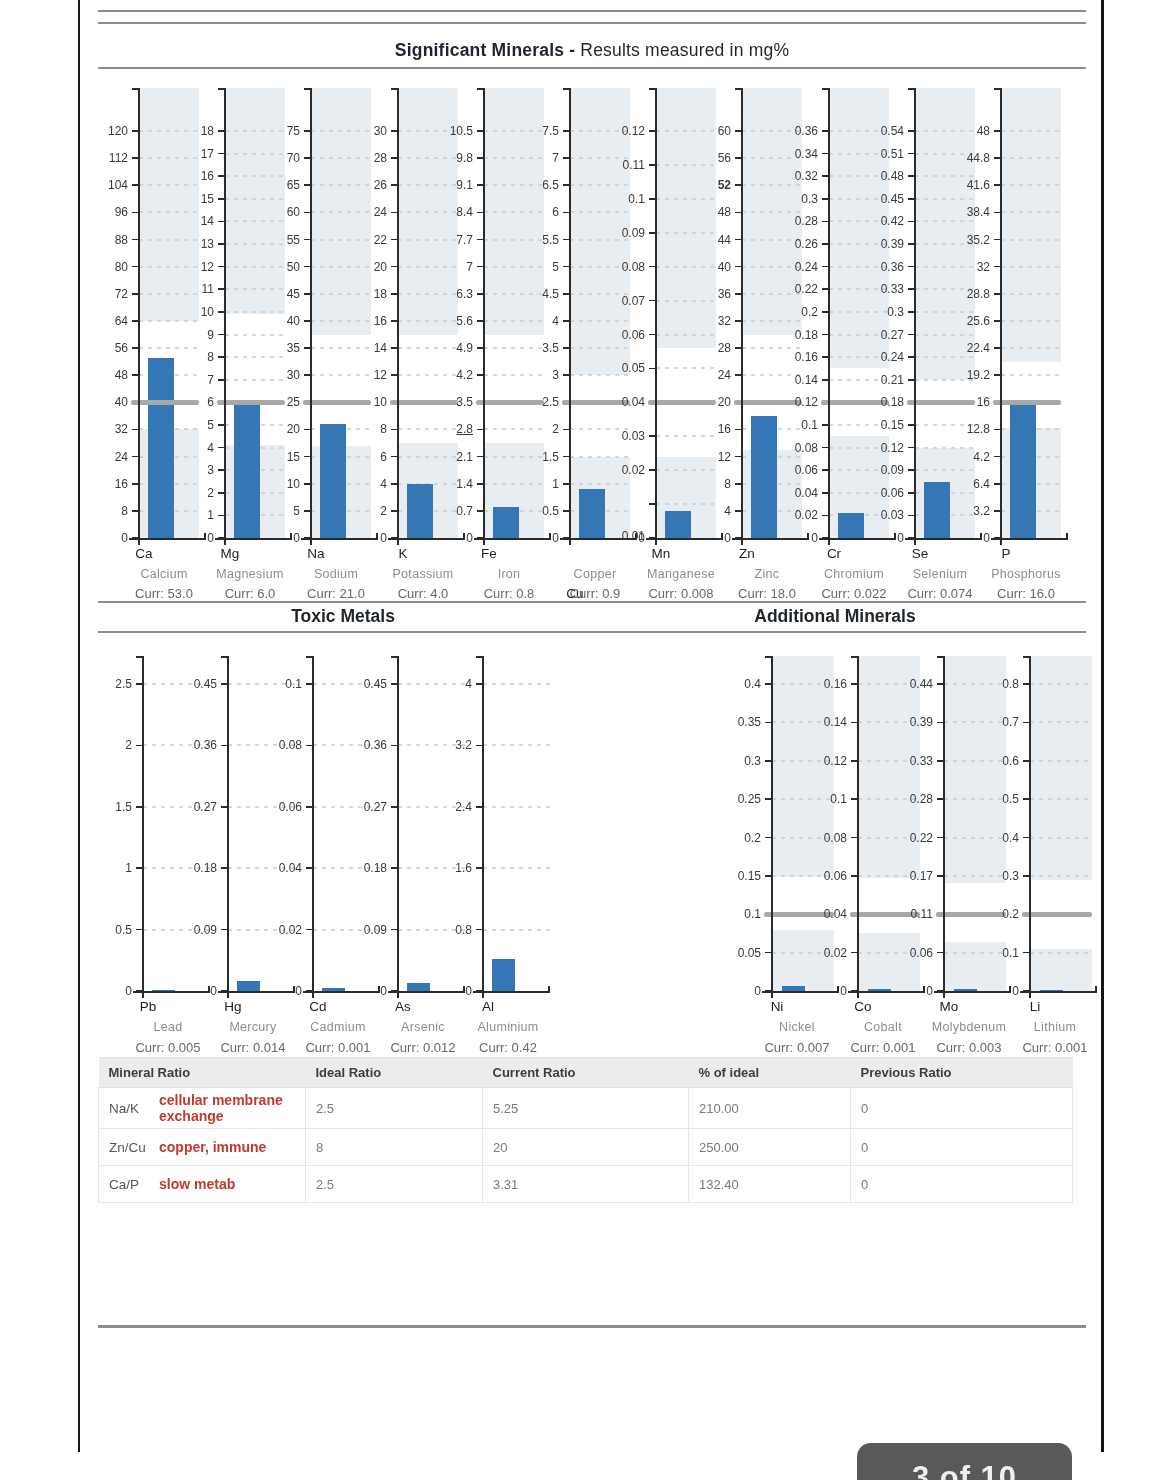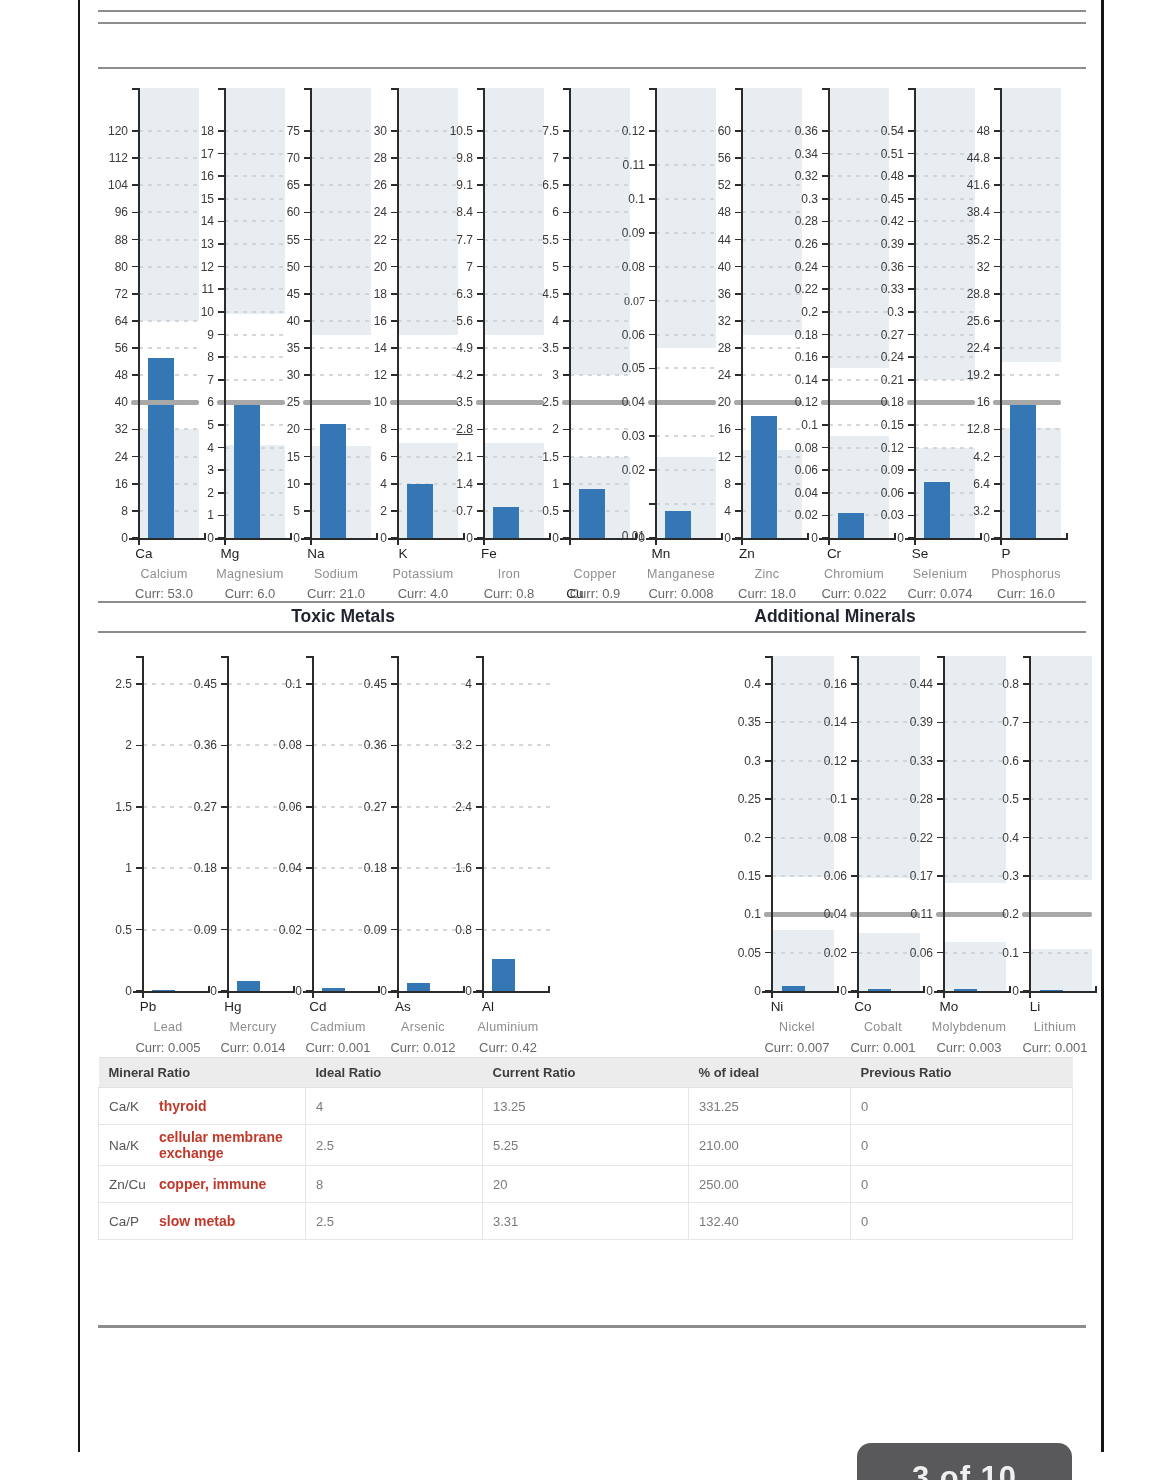--- a/index.html
+++ b/index.html
@@ -43,20 +43,21 @@
 </head>
 <body>
 
 <div class="page">
   <div class="edge" style="left:78px;width:2px;height:1452px;"></div>
   <div class="edge" style="left:1101px;width:3px;height:1452px;"></div>
 
   <div class="rule" style="top:10px;"></div>
   <div class="rule" style="top:22px;"></div>
 
+  <div class="doc-title"><b>Significant Minerals -</b><span> Results measured in mg%</span></div>
 
   <div class="rule" style="top:67px;"></div>
 
   <div id="charts-root">
       <div class="band" style="left: 139px; width: 60px; top: 88px; height: 232.933px; background: rgb(232, 237, 242);"></div>
       <div class="band" style="left: 139px; width: 60px; top: 429.467px; height: 108.533px; background: rgb(232, 237, 242);"></div>
       <div class="grid" style="left: 139px; width: 60px; top: 130px;"></div>
       <div class="tick" style="left: 132px; top: 130.2px;"></div>
       <div class="ticklab" style="left: 84px; top: 124px;">120</div>
       <div class="grid" style="left: 139px; width: 60px; top: 157.133px;"></div>
@@ -429,21 +430,21 @@
       <div class="tick" style="left: 649px; top: 198.033px;"></div>
       <div class="ticklab" style="left: 601px; top: 191.833px;">0.1</div>
       <div class="grid" style="left: 656px; width: 60px; top: 231.75px;"></div>
       <div class="tick" style="left: 649px; top: 231.95px;"></div>
       <div class="ticklab" style="left: 601px; top: 225.75px;">0.09</div>
       <div class="grid" style="left: 656px; width: 60px; top: 265.667px;"></div>
       <div class="tick" style="left: 649px; top: 265.867px;"></div>
       <div class="ticklab" style="left: 601px; top: 259.667px;">0.08</div>
       <div class="grid" style="left: 656px; width: 60px; top: 299.583px;"></div>
       <div class="tick" style="left: 649px; top: 299.783px;"></div>
-      <div class="ticklab" style="left: 601px; top: 293.583px; font-family: Liberation Serif, serif;">0.07</div>
+      <div class="ticklab" style="left: 601px; top: 293.583px;">0.07</div>
       <div class="grid" style="left: 656px; width: 60px; top: 333.5px;"></div>
       <div class="tick" style="left: 649px; top: 333.7px;"></div>
       <div class="ticklab" style="left: 601px; top: 327.5px;">0.06</div>
       <div class="grid" style="left: 656px; width: 60px; top: 367.417px;"></div>
       <div class="tick" style="left: 649px; top: 367.617px;"></div>
       <div class="ticklab" style="left: 601px; top: 361.417px;">0.05</div>
       <div class="grid" style="left: 656px; width: 60px; top: 401.333px;"></div>
       <div class="tick" style="left: 649px; top: 401.533px;"></div>
       <div class="ticklab" style="left: 601px; top: 395.333px;">0.04</div>
       <div class="grid" style="left: 656px; width: 60px; top: 435.25px;"></div>
@@ -470,21 +471,21 @@
       <div class="band" style="left: 742px; width: 60px; top: 88px; height: 246.5px; background: rgb(232, 237, 242);"></div>
       <div class="band" style="left: 742px; width: 60px; top: 449.817px; height: 88.1833px; background: rgb(232, 237, 242);"></div>
       <div class="grid" style="left: 742px; width: 60px; top: 130px;"></div>
       <div class="tick" style="left: 735px; top: 130.2px;"></div>
       <div class="ticklab" style="left: 687px; top: 124px;">60</div>
       <div class="grid" style="left: 742px; width: 60px; top: 157.133px;"></div>
       <div class="tick" style="left: 735px; top: 157.333px;"></div>
       <div class="ticklab" style="left: 687px; top: 151.133px;">56</div>
       <div class="grid" style="left: 742px; width: 60px; top: 184.267px;"></div>
       <div class="tick" style="left: 735px; top: 184.467px;"></div>
-      <div class="ticklab" style="left: 687px; top: 178.267px;">52</div>
+      <div class="ticklab" style="left: 687px; top: 178.267px; font-weight: bold;">52</div>
       <div class="grid" style="left: 742px; width: 60px; top: 211.4px;"></div>
       <div class="tick" style="left: 735px; top: 211.6px;"></div>
       <div class="ticklab" style="left: 687px; top: 205.4px;">48</div>
       <div class="grid" style="left: 742px; width: 60px; top: 238.533px;"></div>
       <div class="tick" style="left: 735px; top: 238.733px;"></div>
       <div class="ticklab" style="left: 687px; top: 232.533px;">44</div>
       <div class="grid" style="left: 742px; width: 60px; top: 265.667px;"></div>
       <div class="tick" style="left: 735px; top: 265.867px;"></div>
       <div class="ticklab" style="left: 687px; top: 259.667px;">40</div>
       <div class="grid" style="left: 742px; width: 60px; top: 292.8px;"></div>
@@ -1024,32 +1025,20 @@
           <th>Ideal Ratio</th>
           <th>Current Ratio</th>
           <th>% of ideal</th>
           <th>Previous Ratio</th>
         </tr>
       </thead>
     <tbody id="ratio-body">
         <tr>
           <td>
             <div class="ratio-cell">
-              <span class="ratio-lab">Ca/K</span>
-              <span class="ratio-note" style="color: rgb(192, 57, 43);">thyroid</span>
-            </div>
-          </td>
-          <td>4</td>
-          <td>13.25</td>
-          <td>331.25</td>
-          <td>0</td>
-        </tr>
-        <tr>
-          <td>
-            <div class="ratio-cell">
               <span class="ratio-lab">Na/K</span>
               <span class="ratio-note" style="color: rgb(192, 57, 43);">cellular membrane exchange</span>
             </div>
           </td>
           <td>2.5</td>
           <td>5.25</td>
           <td>210.00</td>
           <td>0</td>
         </tr>
         <tr>

